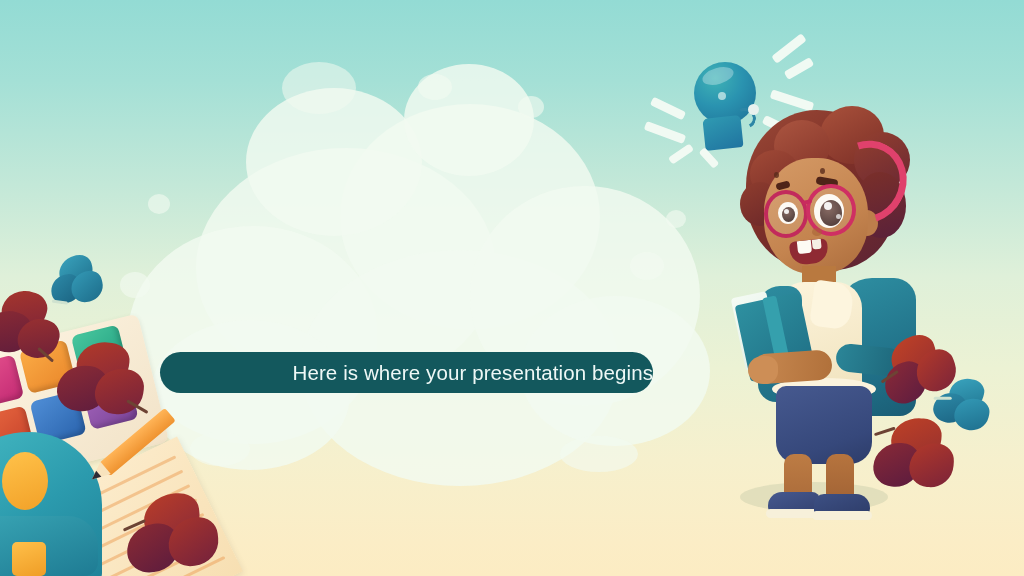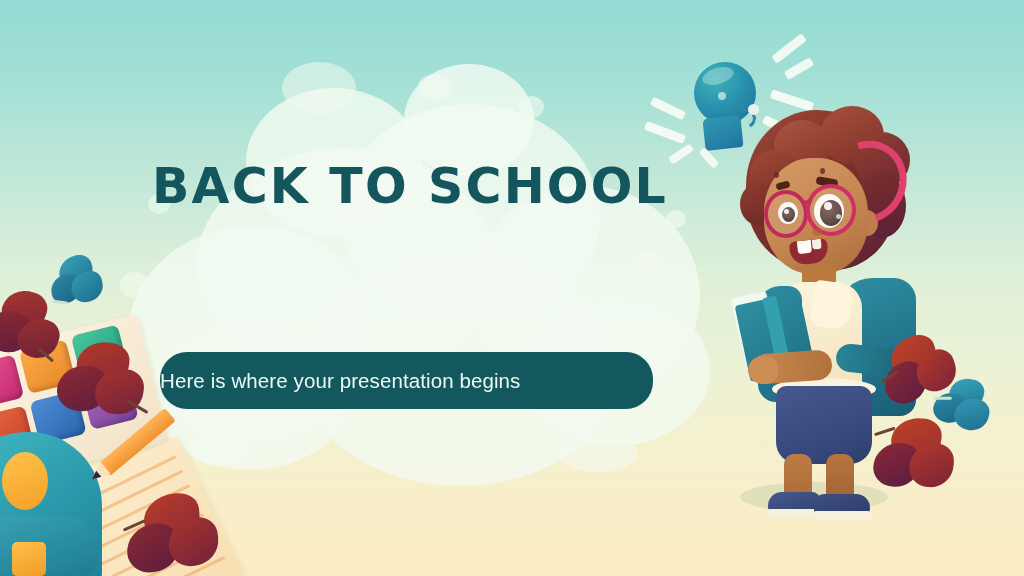--- a/index.html
+++ b/index.html
@@ -51,24 +51,24 @@
     text-align:center;
     text-transform:uppercase;
   }
   .title .ln{ display:block; white-space:nowrap; }
   .title .ln.l1{ letter-spacing:2.2px; }
   .title .ln.l3{ letter-spacing:1.2px; }
 
   .subtitle-pill{
     position:absolute;
     left:160px; top:352px;
-    width:493px; height:57px;
+    width:493px; height:41px;
     background:#13585d;
     border-radius:27px;
-    display:flex; align-items:center; justify-content:flex-start;
+    display:flex; align-items:center; justify-content:flex-end;
   }
   .subtitle-pill .txt{
     color:#eef8f6;
     font-size:20.5px;
     font-weight:normal;
     letter-spacing:.1px;
     white-space:nowrap;
   }
 
   
@@ -571,20 +571,19 @@
   </div>
 
   <div class="leaf" style="left:872px; top:418px; width:84px; height:80px; transform:rotate(4deg);">
     <div class="lobe" style="left:18px; top:0;   width:50px; height:42px; background:linear-gradient(150deg,#bf4126,#96302f);"></div>
     <div class="lobe" style="left:2px;  top:26px;width:46px; height:44px; background:linear-gradient(150deg,#8a2a36,#5a1b3f);"></div>
     <div class="lobe" style="left:38px; top:24px;width:44px; height:44px; background:linear-gradient(150deg,#b2392a,#7a2339);"></div>
     <div class="stem" style="left:0px; top:14px; width:22px; height:3px; transform:rotate(-22deg);"></div>
   </div>
 
   <h1 class="title">
-    <span class="ln l1">Back to School</span>
   </h1>
 
   <div class="subtitle-pill">
     <span class="txt">Here is where your presentation begins</span>
   </div>
 
 </div>
 
 </body></html>

